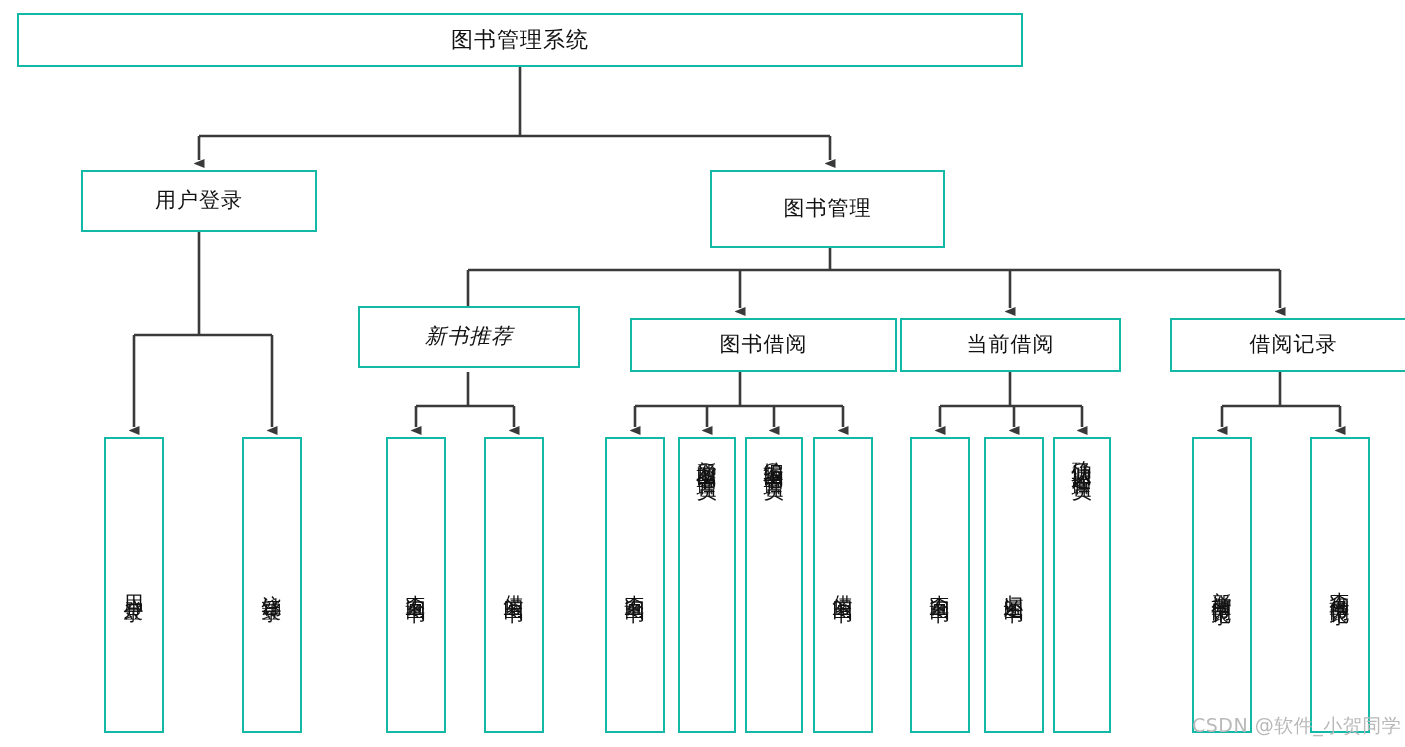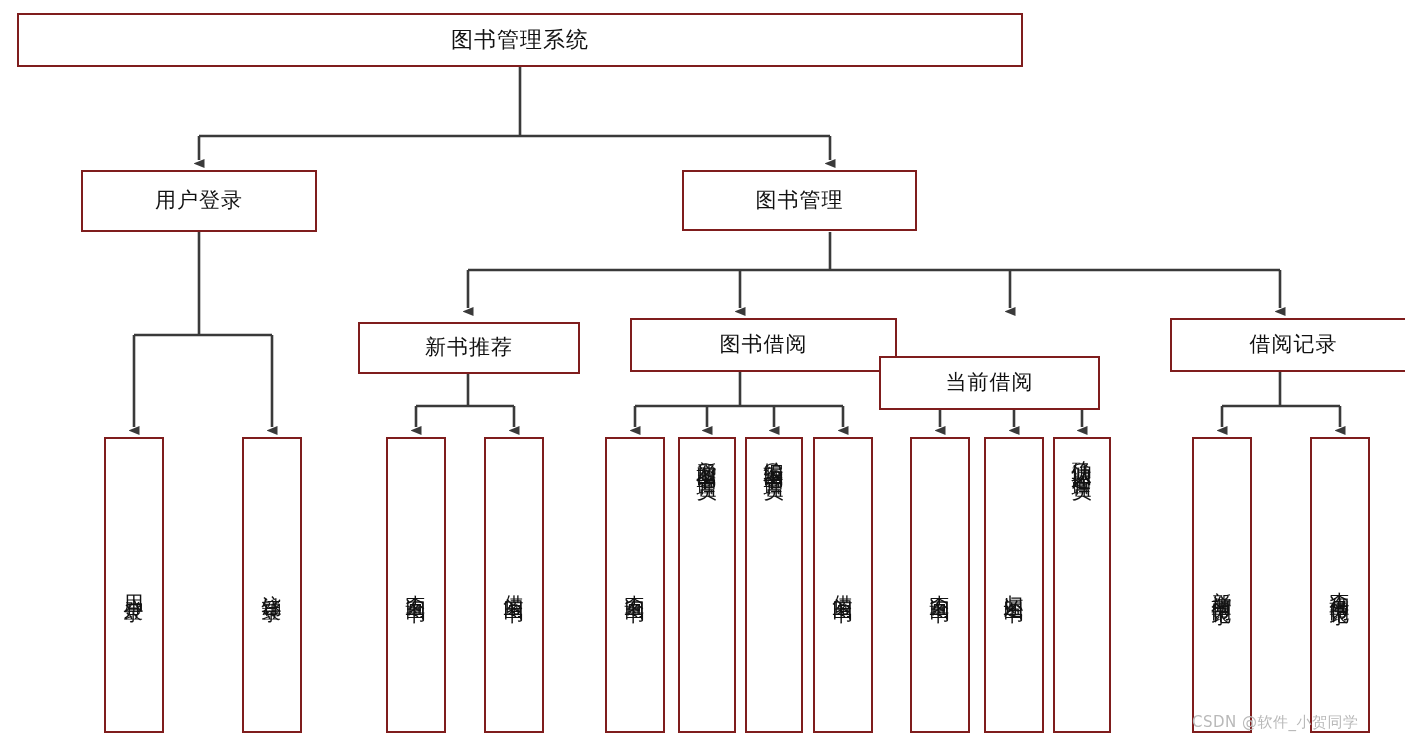--- a/index.html
+++ b/index.html
@@ -23,21 +23,21 @@
     left: 0;
     top: 0;
     width: 1405px;
     height: 747px;
     pointer-events: none;
   }
   .node {
     position: absolute;
     box-sizing: border-box;
     background: #ffffff;
-    border: 2px solid #7f1d1d;
+    border: 2px solid #14b8a6;
     display: flex;
     align-items: center;
     justify-content: center;
     color: #111111;
     z-index: 2;
   }
   .node.h {
     
     font-size: 21px;
     letter-spacing: 1px;
@@ -61,21 +61,21 @@
     writing-mode: vertical-rl;
     text-orientation: upright;
     letter-spacing: 3px;
     line-height: 1.0;
     white-space: nowrap;
     -webkit-text-orientation: upright;
   }
   .watermark {
     position: absolute;
     color: #b9b9b9;
-    font-size: 15px;
+    font-size: 19px;
     letter-spacing: 0.5px;
     white-space: nowrap;
     z-index: 5;
     font-family: "DejaVu Sans", "Liberation Sans", sans-serif;
   }
 </style>
 </head>
 <body>
 
 <div id="canvas">
@@ -130,31 +130,31 @@
     </g>
   </svg>
 
   <div class="node h root" id="node-root" style="left: 17px; top: 13px; width: 1006px; height: 54px;">
     <span>图书管理系统</span>
   </div>
 
   <div class="node h" id="node-l2-0" style="left: 81px; top: 170px; width: 236px; height: 62px;">
     <span>用户登录</span>
   </div>
-  <div class="node h" id="node-l2-1" style="left: 682px; top: 170px; width: 235px; height: 61px;">
+  <div class="node h" id="node-l2-1" style="left: 710px; top: 170px; width: 235px; height: 78px;">
     <span>图书管理</span>
   </div>
 
-  <div class="node h" id="node-l3-0" style="left: 358px; top: 322px; width: 222px; height: 52px;">
+  <div class="node h" id="node-l3-0" style="left: 358px; top: 306px; width: 222px; height: 62px; font-style: italic;">
     <span>新书推荐</span>
   </div>
   <div class="node h" id="node-l3-1" style="left: 630px; top: 318px; width: 267px; height: 54px;">
     <span>图书借阅</span>
   </div>
-  <div class="node h" id="node-l3-2" style="left: 879px; top: 318px; width: 221px; height: 54px; margin-top: 38px;">
+  <div class="node h" id="node-l3-2" style="left: 900px; top: 318px; width: 221px; height: 54px;">
     <span>当前借阅</span>
   </div>
   <div class="node h" id="node-l3-3" style="left: 1170px; top: 318px; width: 247px; height: 54px;">
     <span>借阅记录</span>
   </div>
 
   <div class="node v centered" id="node-leaf-0" style="left: 104px; top: 437px; width: 60px; height: 296px;">
     <span class="vtext">用户登录</span>
   </div>
   <div class="node v centered" id="node-leaf-1" style="left: 242px; top: 437px; width: 60px; height: 296px;">

